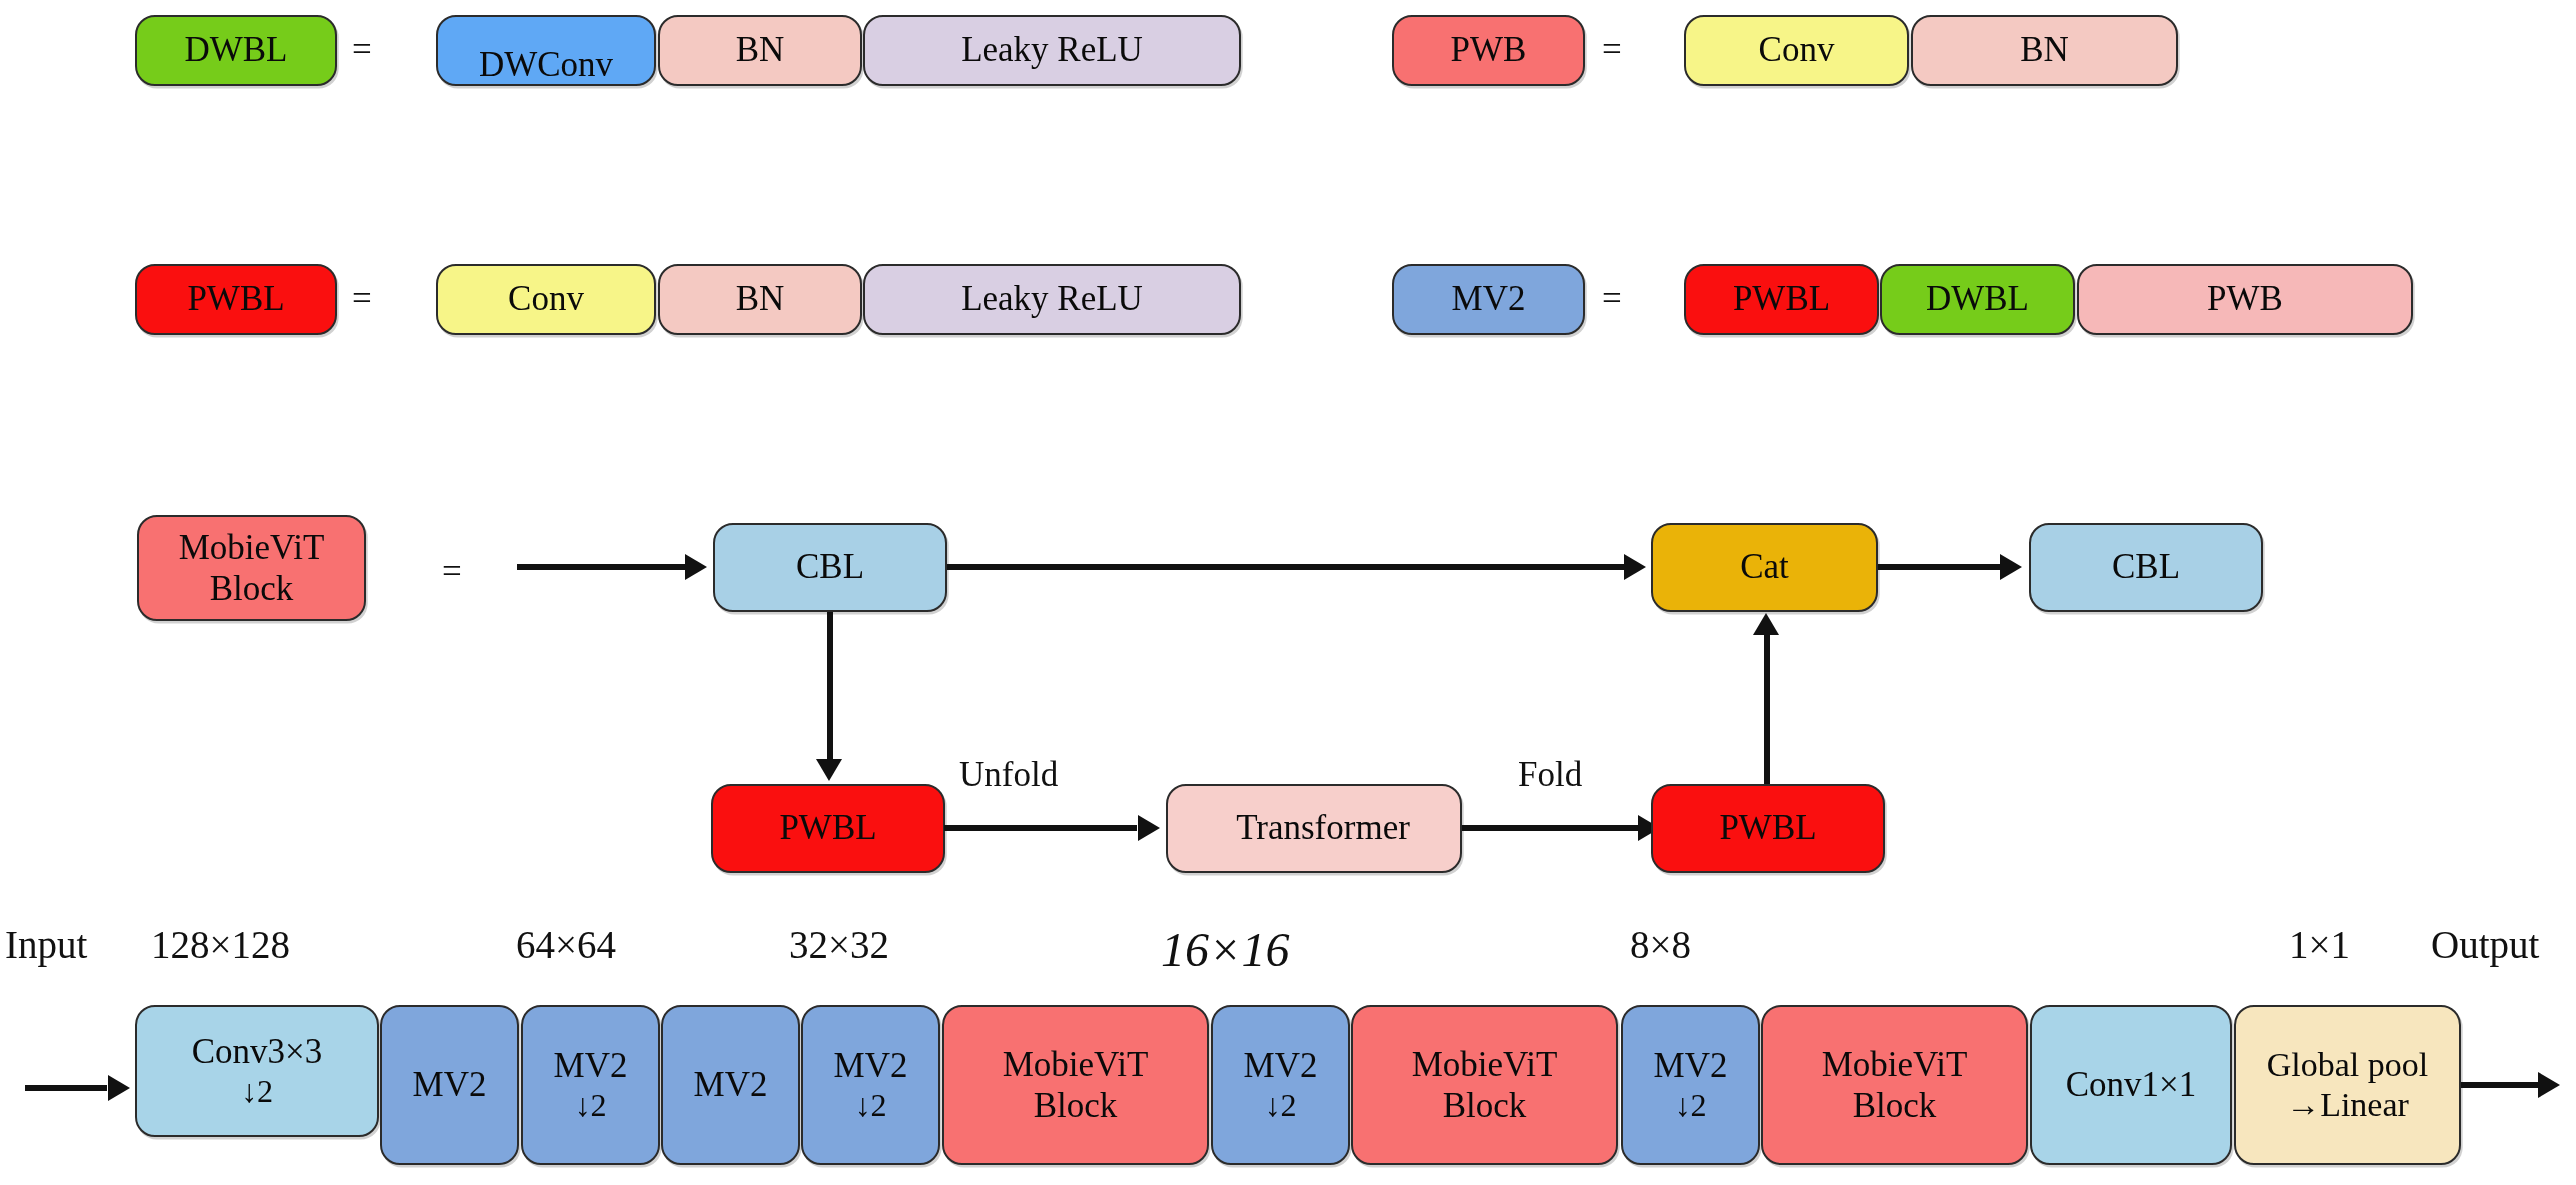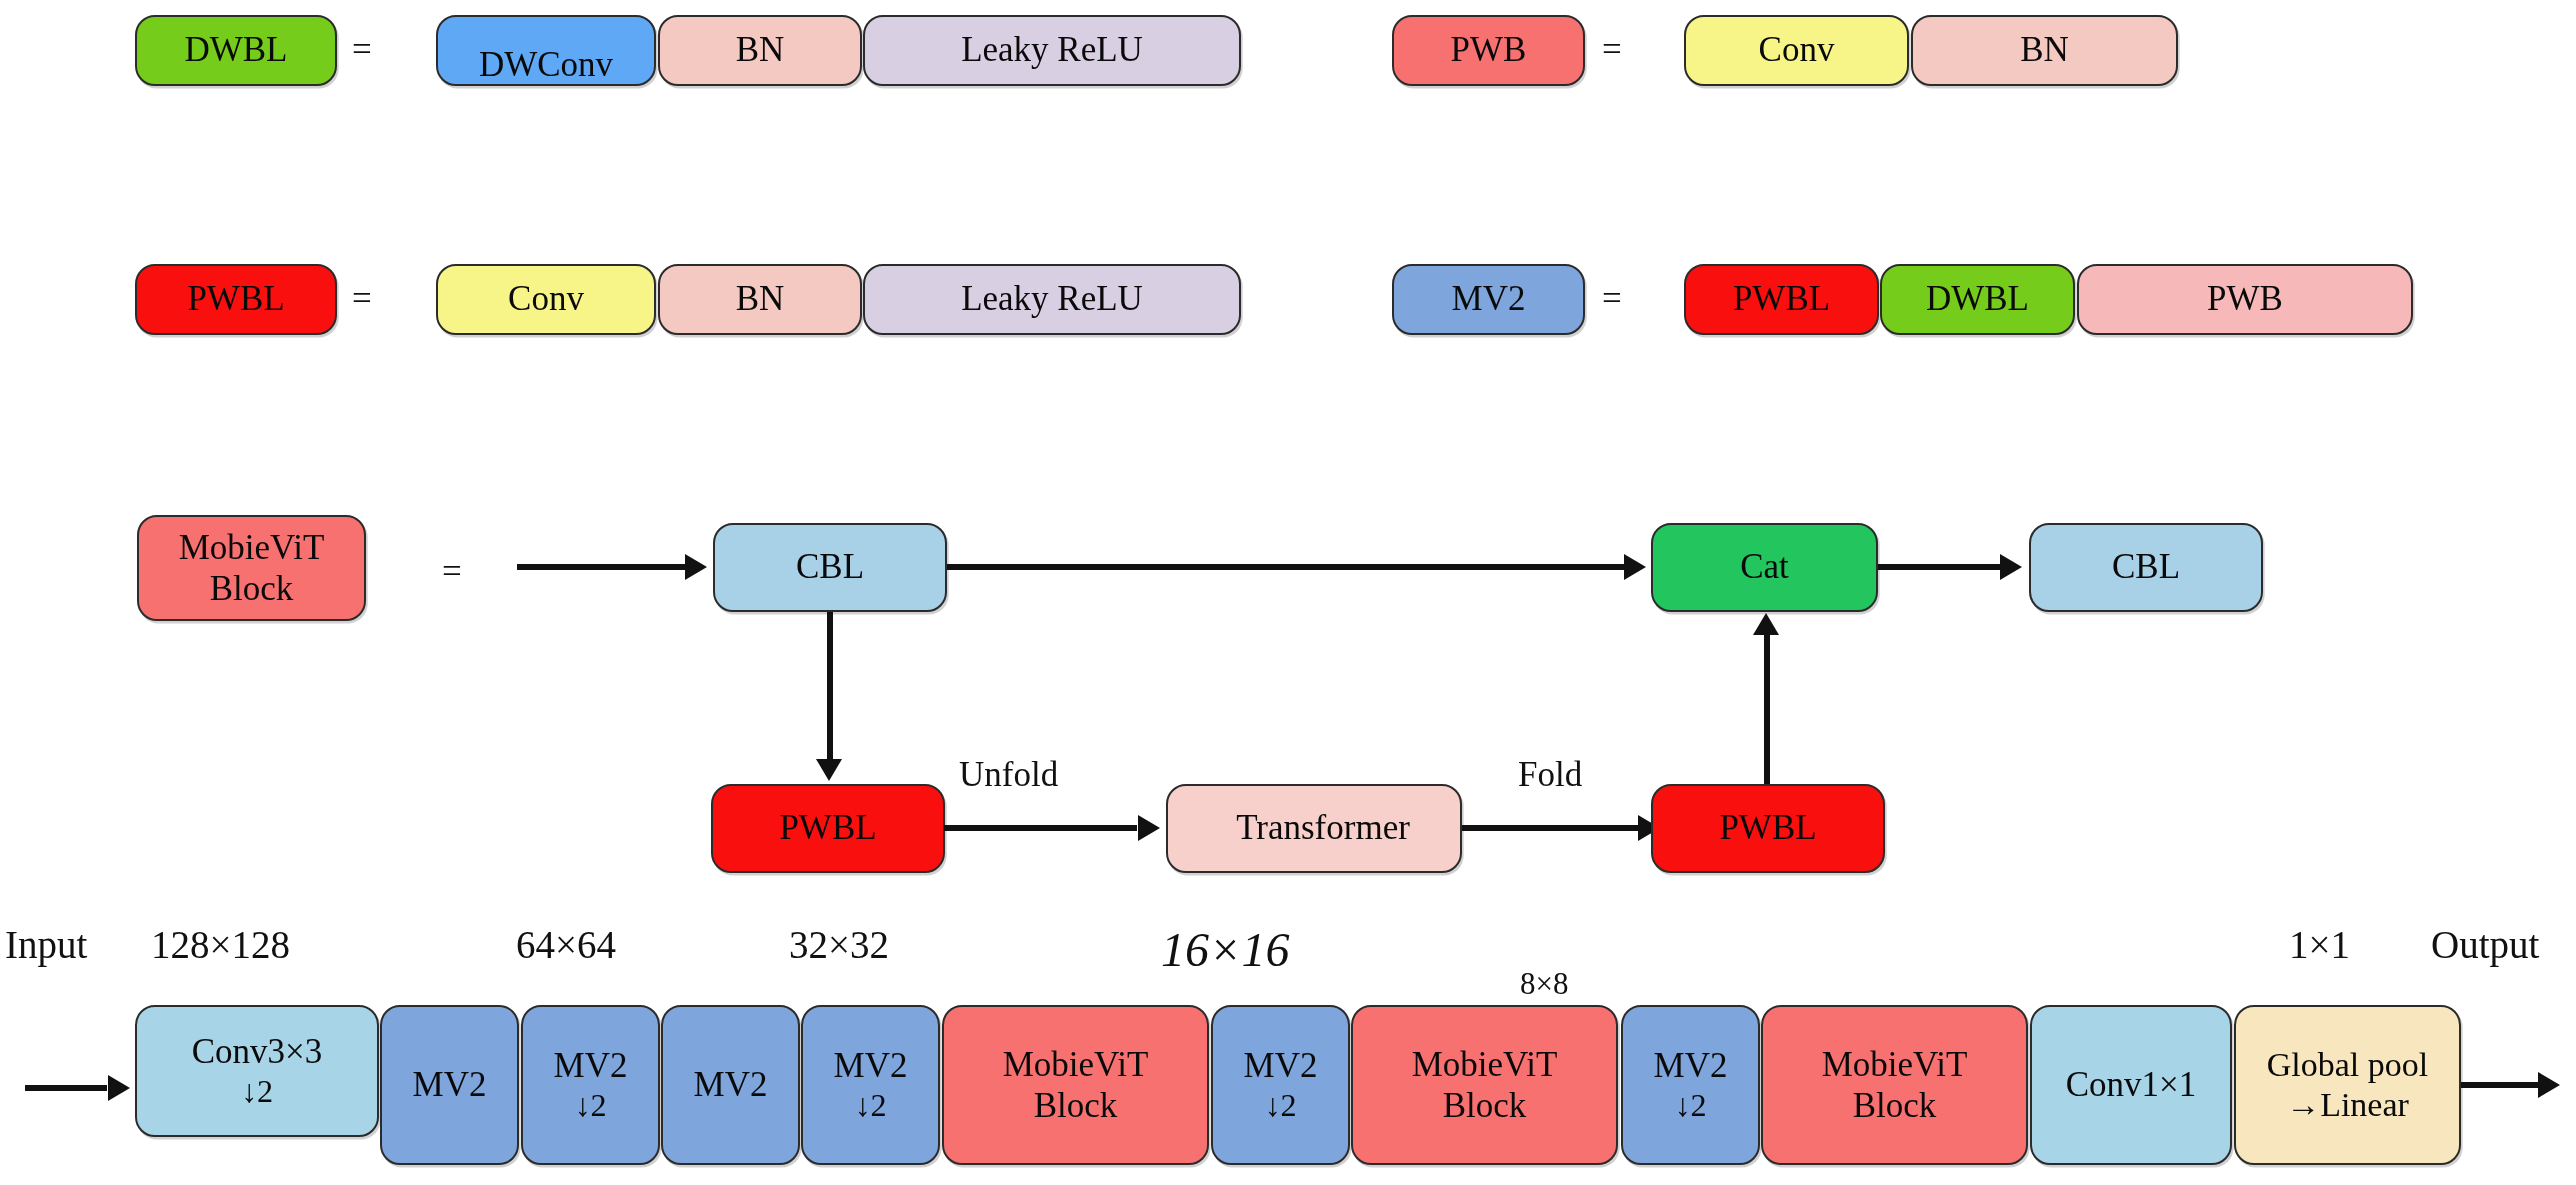--- a/index.html
+++ b/index.html
@@ -152,21 +152,21 @@
   <div class="hline" style="left:517px; top:564px; width:168px;"></div>
   <div class="arrow-r" style="left:685px; top:554px;"></div>
 
   <div class="blk" style="left:713px; top:523px; width:234px; height:89px; background:#A8D0E6; font-size:35px;">
     <span>CBL</span>
   </div>
 
   <div class="hline" style="left:947px; top:564px; width:677px;"></div>
   <div class="arrow-r" style="left:1624px; top:554px;"></div>
 
-  <div class="blk" style="left:1651px; top:523px; width:227px; height:89px; background:#22c55e; font-size:35px;">
+  <div class="blk" style="left:1651px; top:523px; width:227px; height:89px; background:#eab308; font-size:35px;">
     <span>Cat</span>
   </div>
 
   <div class="hline" style="left:1878px; top:564px; width:122px;"></div>
   <div class="arrow-r" style="left:2000px; top:554px;"></div>
 
   <div class="blk" style="left:2029px; top:523px; width:234px; height:89px; background:#A8D0E6; font-size:35px;">
     <span>CBL</span>
   </div>
 
@@ -195,21 +195,21 @@
 
   <div class="vline" style="left:1764px; top:635px; height:149px;"></div>
   <div class="arrow-u" style="left:1753px; top:613px;"></div>
 
   <div class="lbl" style="left:5px; top:922px; font-size:39px;">Input</div>
 
   <div class="lbl" style="left:151px; top:922px; font-size:39px;">128×128</div>
   <div class="lbl" style="left:516px; top:922px; font-size:39px;">64×64</div>
   <div class="lbl" style="left:789px; top:922px; font-size:39px;">32×32</div>
   <div class="lbl" style="left:1161px; top:922px; font-size:48px;font-style:italic;">16×16</div>
-  <div class="lbl" style="left:1520px; top:922px; font-size:31px;margin-top:44px;">8×8</div>
+  <div class="lbl" style="left:1630px; top:922px; font-size:39px;">8×8</div>
   <div class="lbl" style="left:2289px; top:922px; font-size:39px;">1×1</div>
 
   <div class="lbl" style="left:2431px; top:922px; font-size:39px;">Output</div>
 
   <div class="hline" style="left:25px; top:1085px; width:82px;"></div>
   <div class="arrow-r" style="left:108px; top:1075px;"></div>
 
   <div class="blk two-line" style="left:135px; top:1005px; width:244px; height:132px; background:#A8D4E8; font-size:35px;">
     <span>Conv3×3</span>
     <span class="sub">↓2</span>

